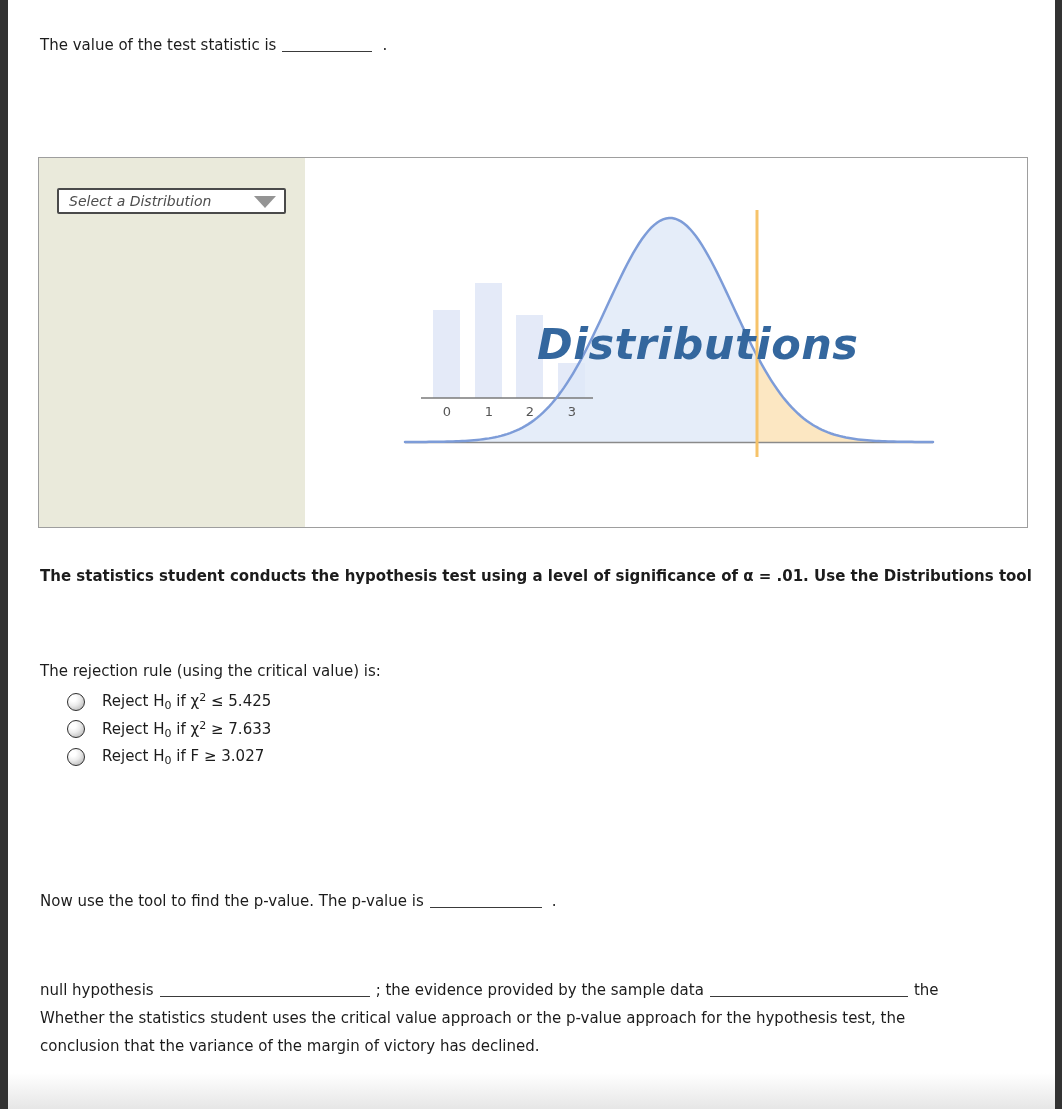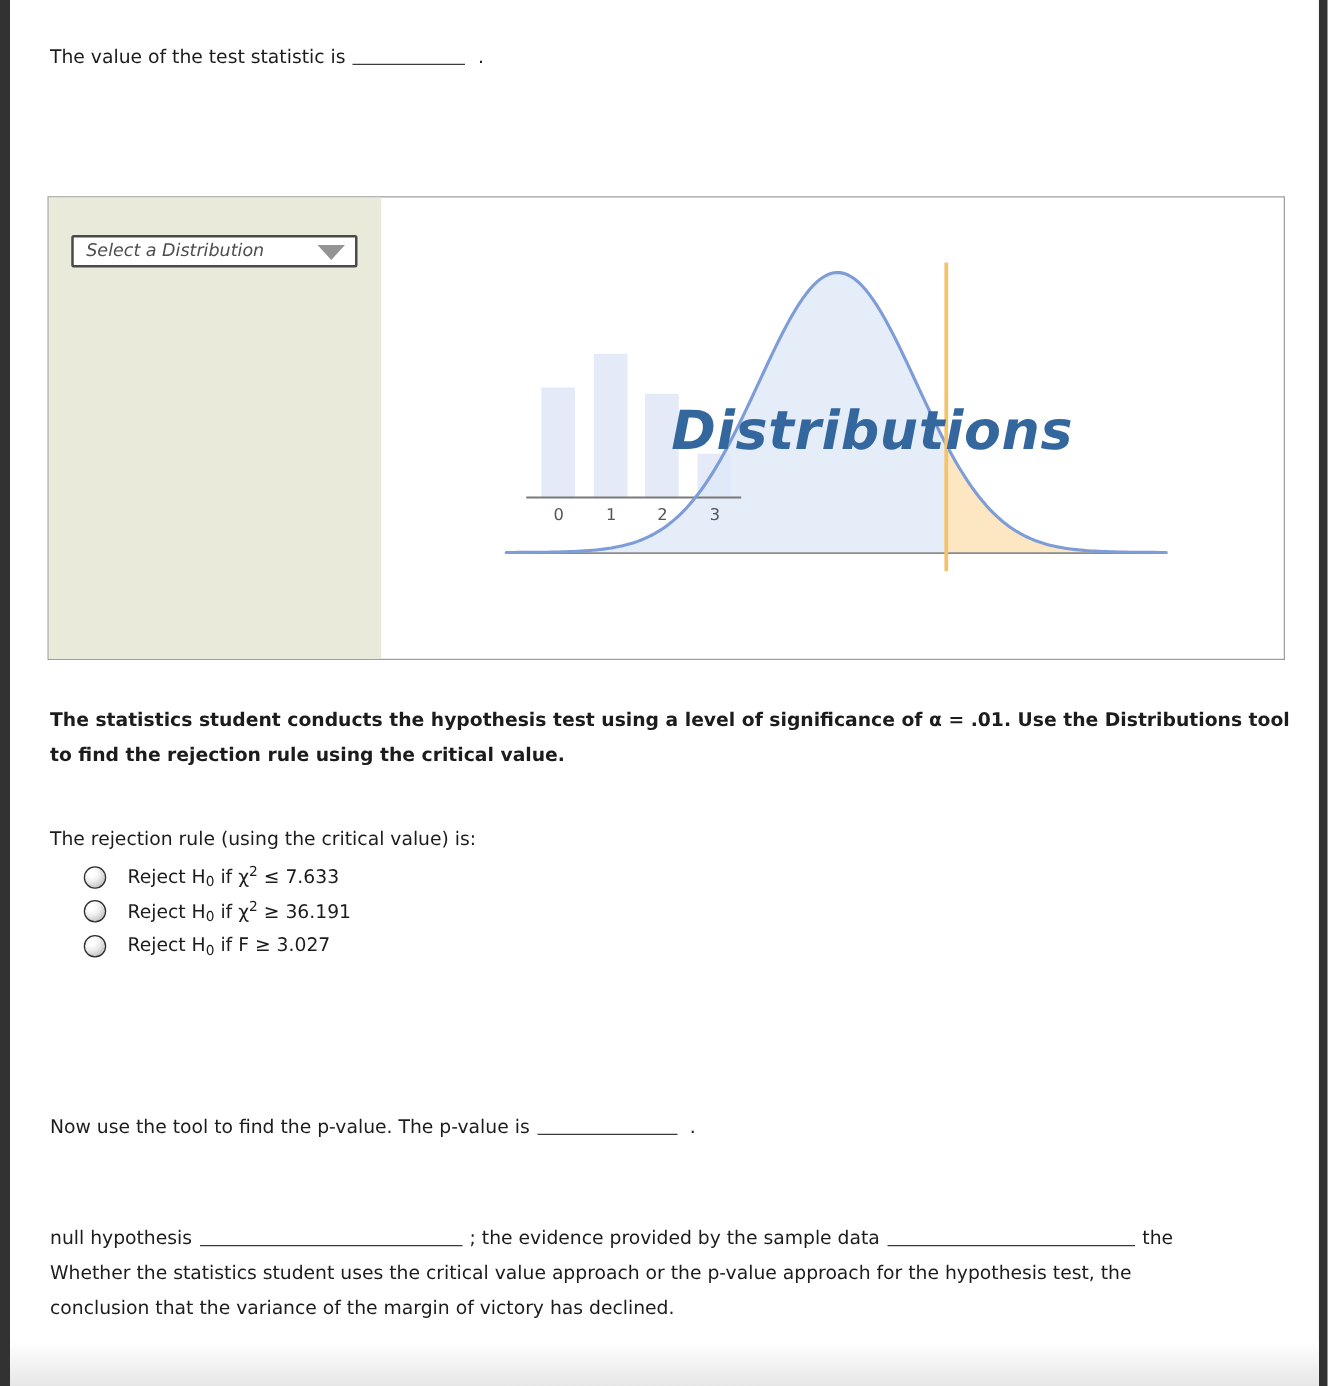--- a/index.html
+++ b/index.html
@@ -79,33 +79,32 @@
           <line x1="100" y1="284.5" x2="628" y2="284.5" stroke="#8a8a8a" stroke-width="1.5"></line>
           <path d="M 100.0 283.97 L 103.0 283.96 L 106.0 283.95 L 109.0 283.94 L 112.0 283.93 L 115.0 283.91 L 118.0 283.90 L 121.0 283.88 L 124.0 283.85 L 127.0 283.82 L 130.0 283.79 L 133.0 283.75 L 136.0 283.70 L 139.0 283.64 L 142.0 283.57 L 145.0 283.50 L 148.0 283.41 L 151.0 283.30 L 154.0 283.18 L 157.0 283.04 L 160.0 282.88 L 163.0 282.69 L 166.0 282.47 L 169.0 282.23 L 172.0 281.95 L 175.0 281.63 L 178.0 281.26 L 181.0 280.85 L 184.0 280.39 L 187.0 279.86 L 190.0 279.27 L 193.0 278.61 L 196.0 277.87 L 199.0 277.04 L 202.0 276.12 L 205.0 275.09 L 208.0 273.96 L 211.0 272.71 L 214.0 271.33 L 217.0 269.81 L 220.0 268.15 L 223.0 266.34 L 226.0 264.36 L 229.0 262.21 L 232.0 259.87 L 235.0 257.35 L 238.0 254.64 L 241.0 251.71 L 244.0 248.58 L 247.0 245.23 L 250.0 241.67 L 253.0 237.87 L 256.0 233.85 L 259.0 229.61 L 262.0 225.14 L 265.0 220.45 L 268.0 215.53 L 271.0 210.41 L 274.0 205.08 L 277.0 199.56 L 280.0 193.85 L 283.0 187.98 L 286.0 181.95 L 289.0 175.80 L 292.0 169.53 L 295.0 163.17 L 298.0 156.75 L 301.0 150.29 L 304.0 143.83 L 307.0 137.38 L 310.0 130.98 L 313.0 124.67 L 316.0 118.47 L 319.0 112.41 L 322.0 106.55 L 325.0 100.89 L 328.0 95.48 L 331.0 90.36 L 334.0 85.54 L 337.0 81.07 L 340.0 76.96 L 343.0 73.25 L 346.0 69.96 L 349.0 67.11 L 352.0 64.72 L 355.0 62.80 L 358.0 61.38 L 361.0 60.45 L 364.0 60.03 L 367.0 60.11 L 370.0 60.70 L 373.0 61.80 L 376.0 63.39 L 379.0 65.46 L 382.0 68.01 L 385.0 71.01 L 388.0 74.44 L 391.0 78.29 L 394.0 82.52 L 397.0 87.11 L 400.0 92.03 L 403.0 97.26 L 406.0 102.75 L 409.0 108.48 L 412.0 114.41 L 415.0 120.52 L 418.0 126.76 L 421.0 133.10 L 424.0 139.52 L 427.0 145.98 L 430.0 152.45 L 433.0 158.90 L 436.0 165.30 L 439.0 171.63 L 442.0 177.86 L 445.0 183.98 L 448.0 189.95 L 451.0 195.77 L 454.0 201.42 L 457.0 206.88 L 460.0 212.14 L 463.0 217.20 L 466.0 222.04 L 469.0 226.65 L 472.0 231.05 L 475.0 235.22 L 478.0 239.16 L 481.0 242.88 L 484.0 246.37 L 487.0 249.65 L 490.0 252.71 L 493.0 255.56 L 496.0 258.22 L 499.0 260.67 L 502.0 262.94 L 505.0 265.04 L 508.0 266.96 L 511.0 268.72 L 514.0 270.33 L 517.0 271.80 L 520.0 273.14 L 523.0 274.35 L 526.0 275.45 L 529.0 276.44 L 532.0 277.33 L 535.0 278.12 L 538.0 278.84 L 541.0 279.48 L 544.0 280.04 L 547.0 280.55 L 550.0 281.00 L 553.0 281.39 L 556.0 281.74 L 559.0 282.04 L 562.0 282.31 L 565.0 282.55 L 568.0 282.75 L 571.0 282.93 L 574.0 283.09 L 577.0 283.22 L 580.0 283.34 L 583.0 283.44 L 586.0 283.52 L 589.0 283.60 L 592.0 283.66 L 595.0 283.71 L 598.0 283.76 L 601.0 283.80 L 604.0 283.83 L 607.0 283.86 L 610.0 283.88 L 613.0 283.90 L 616.0 283.92 L 619.0 283.93 L 622.0 283.95 L 625.0 283.96 L 628.0 283.96" fill="none" stroke="#7d9cd8" stroke-width="2.5" stroke-linecap="round"></path>
           <line x1="452" y1="52" x2="452" y2="299" stroke="#f6c36a" stroke-width="3"></line>
           <text x="232" y="201" fill="#34679e" font-size="43" font-weight="bold" font-style="italic" letter-spacing="0.5" font-family="&quot;DejaVu Sans&quot;,&quot;Liberation Sans&quot;,sans-serif">Distributions</text>
         </svg>
     </div>
   </div>
 
   <div class="para1">
     <div>The statistics student conducts the hypothesis test using a level of significance of α = .01. Use the Distributions tool</div>
-    <div>to find the rejection rule using the critical value.</div>
   </div>
 
   <div class="rej-prompt">The rejection rule (using the critical value) is:</div>
 
   <div class="options">
     <div class="opt-row">
       <span class="radio"></span>
-      <span class="opt-label"><span>Reject H</span><sub>0</sub><span> if χ</span><sup>2</sup><span> ≤ 7.633</span></span>
+      <span class="opt-label"><span>Reject H</span><sub>0</sub><span> if χ</span><sup>2</sup><span> ≤ 5.425</span></span>
     </div>
     <div class="opt-row">
       <span class="radio"></span>
-      <span class="opt-label"><span>Reject H</span><sub>0</sub><span> if χ</span><sup>2</sup><span> ≥ 36.191</span></span>
+      <span class="opt-label"><span>Reject H</span><sub>0</sub><span> if χ</span><sup>2</sup><span> ≥ 7.633</span></span>
     </div>
     <div class="opt-row">
       <span class="radio"></span>
       <span class="opt-label"><span>Reject H</span><sub>0</sub><span> if F</span><sup></sup><span> ≥ 3.027</span></span>
     </div>
   </div>
 
   <div class="pline"><span>Now use the tool to find the p-value. The p-value is</span><span class="blank blank-md"></span><span class="period">.</span></div>
 
   <div class="fpara">

